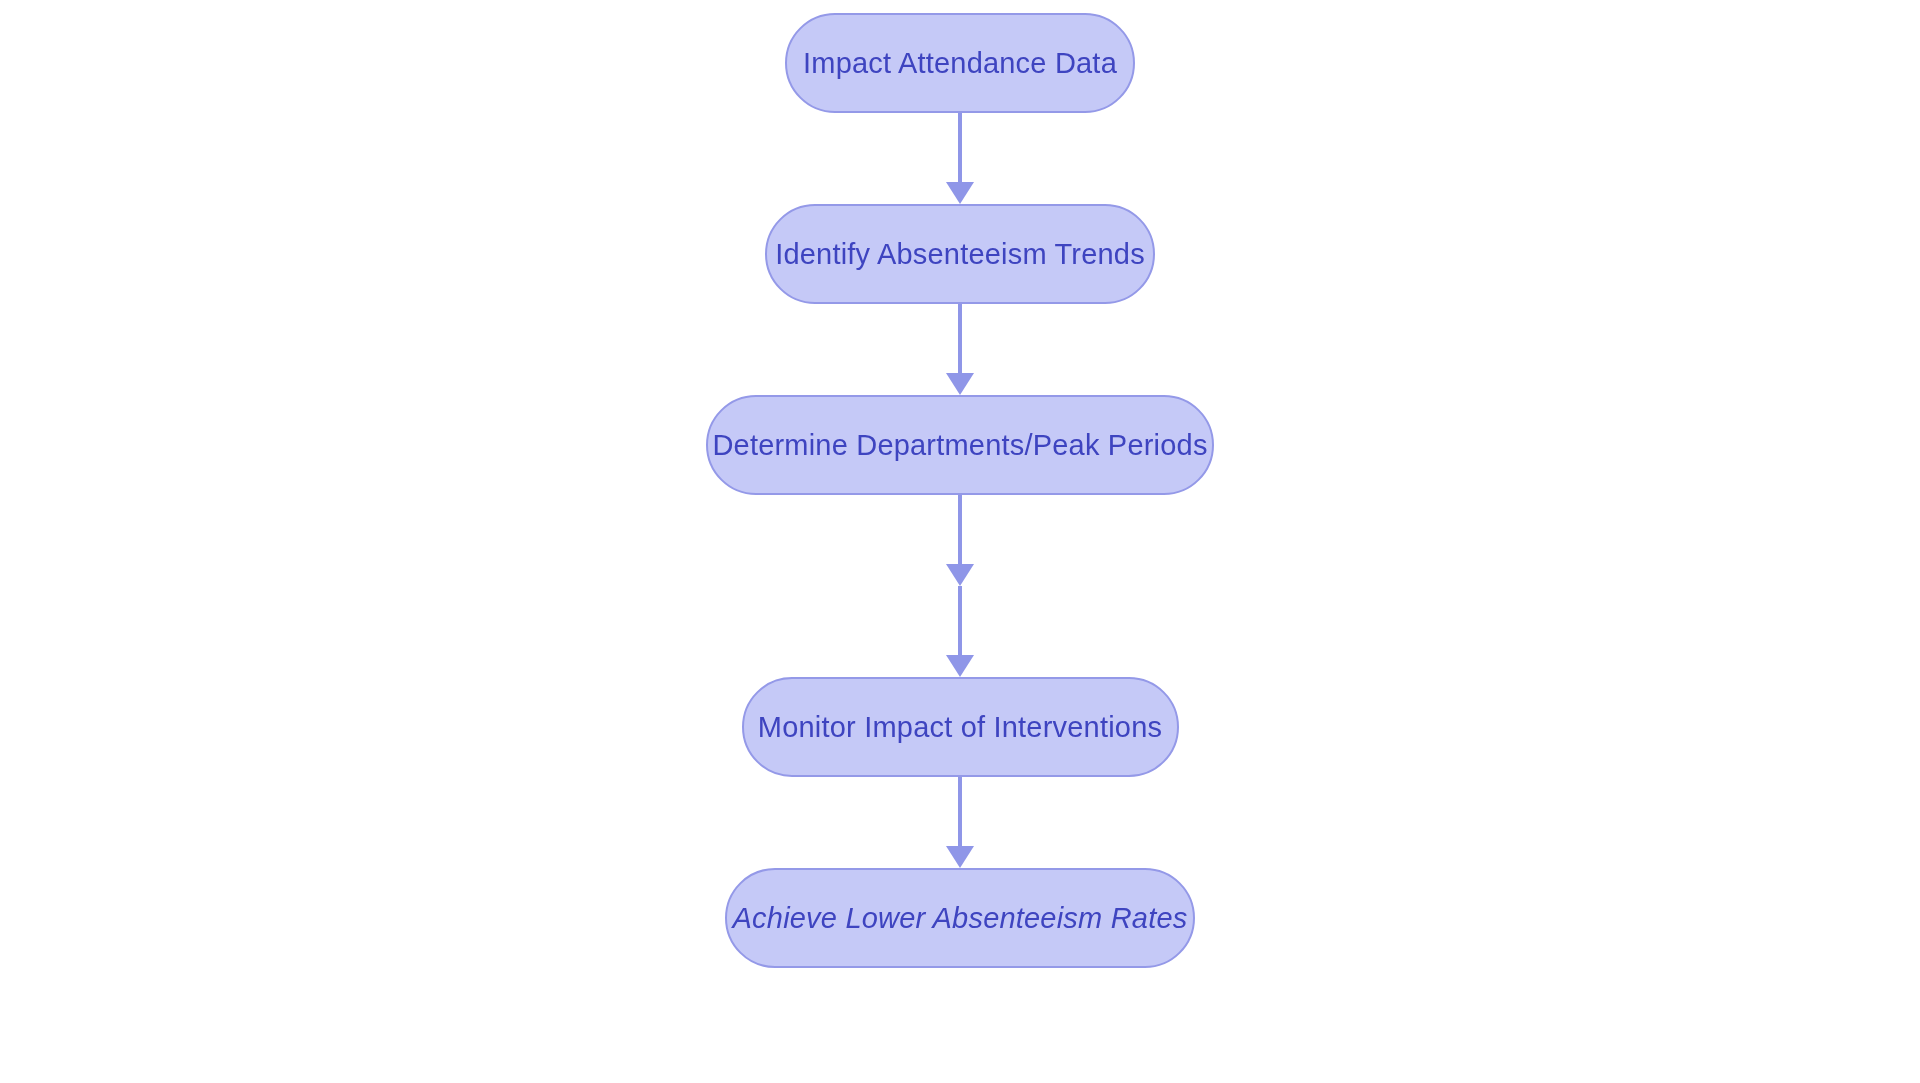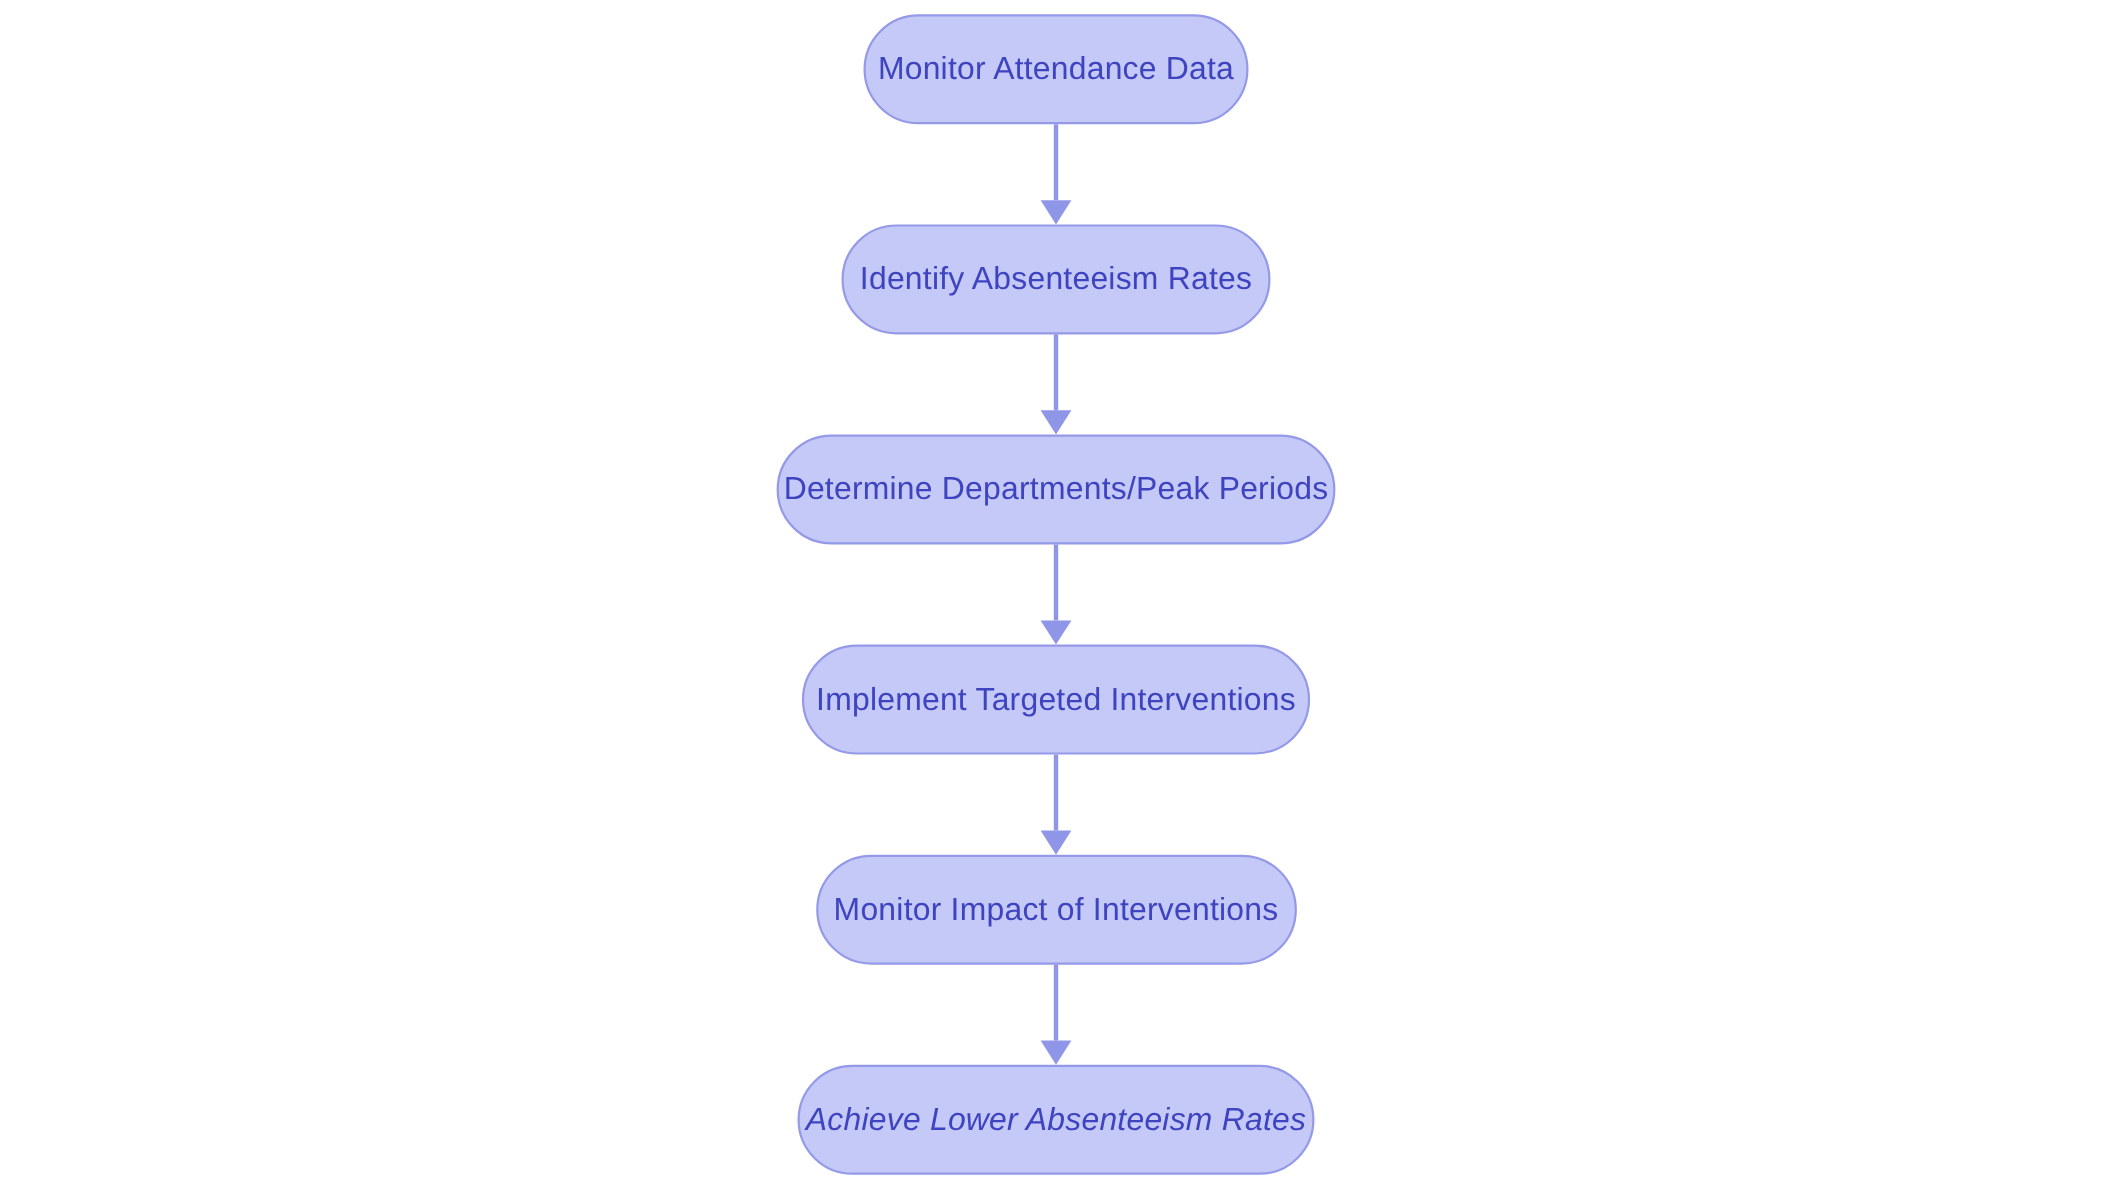--- a/index.html
+++ b/index.html
@@ -44,49 +44,46 @@
     border-right:14px solid transparent;
     border-top:22px solid var(--arrow-color);
   }
 </style>
 </head>
 <body>
 
 <div class="canvas">
 
   <div class="node n0">
-    <span class="node-label">Monitor Attendance Data</span>
+    <span class="node-label">Impact Attendance Data</span>
   </div>
 
   <div class="arrow">
     <div class="arrow-stem"></div>
     <div class="arrow-head"></div>
   </div>
 
   <div class="node n1">
-    <span class="node-label">Identify Absenteeism Rates</span>
+    <span class="node-label">Identify Absenteeism Trends</span>
   </div>
 
   <div class="arrow">
     <div class="arrow-stem"></div>
     <div class="arrow-head"></div>
   </div>
 
   <div class="node n2">
     <span class="node-label">Determine Departments/Peak Periods</span>
   </div>
 
   <div class="arrow">
     <div class="arrow-stem"></div>
     <div class="arrow-head"></div>
   </div>
 
-  <div class="node n3">
-    <span class="node-label">Implement Targeted Interventions</span>
-  </div>
 
   <div class="arrow">
     <div class="arrow-stem"></div>
     <div class="arrow-head"></div>
   </div>
 
   <div class="node n4">
     <span class="node-label">Monitor Impact of Interventions</span>
   </div>
 

